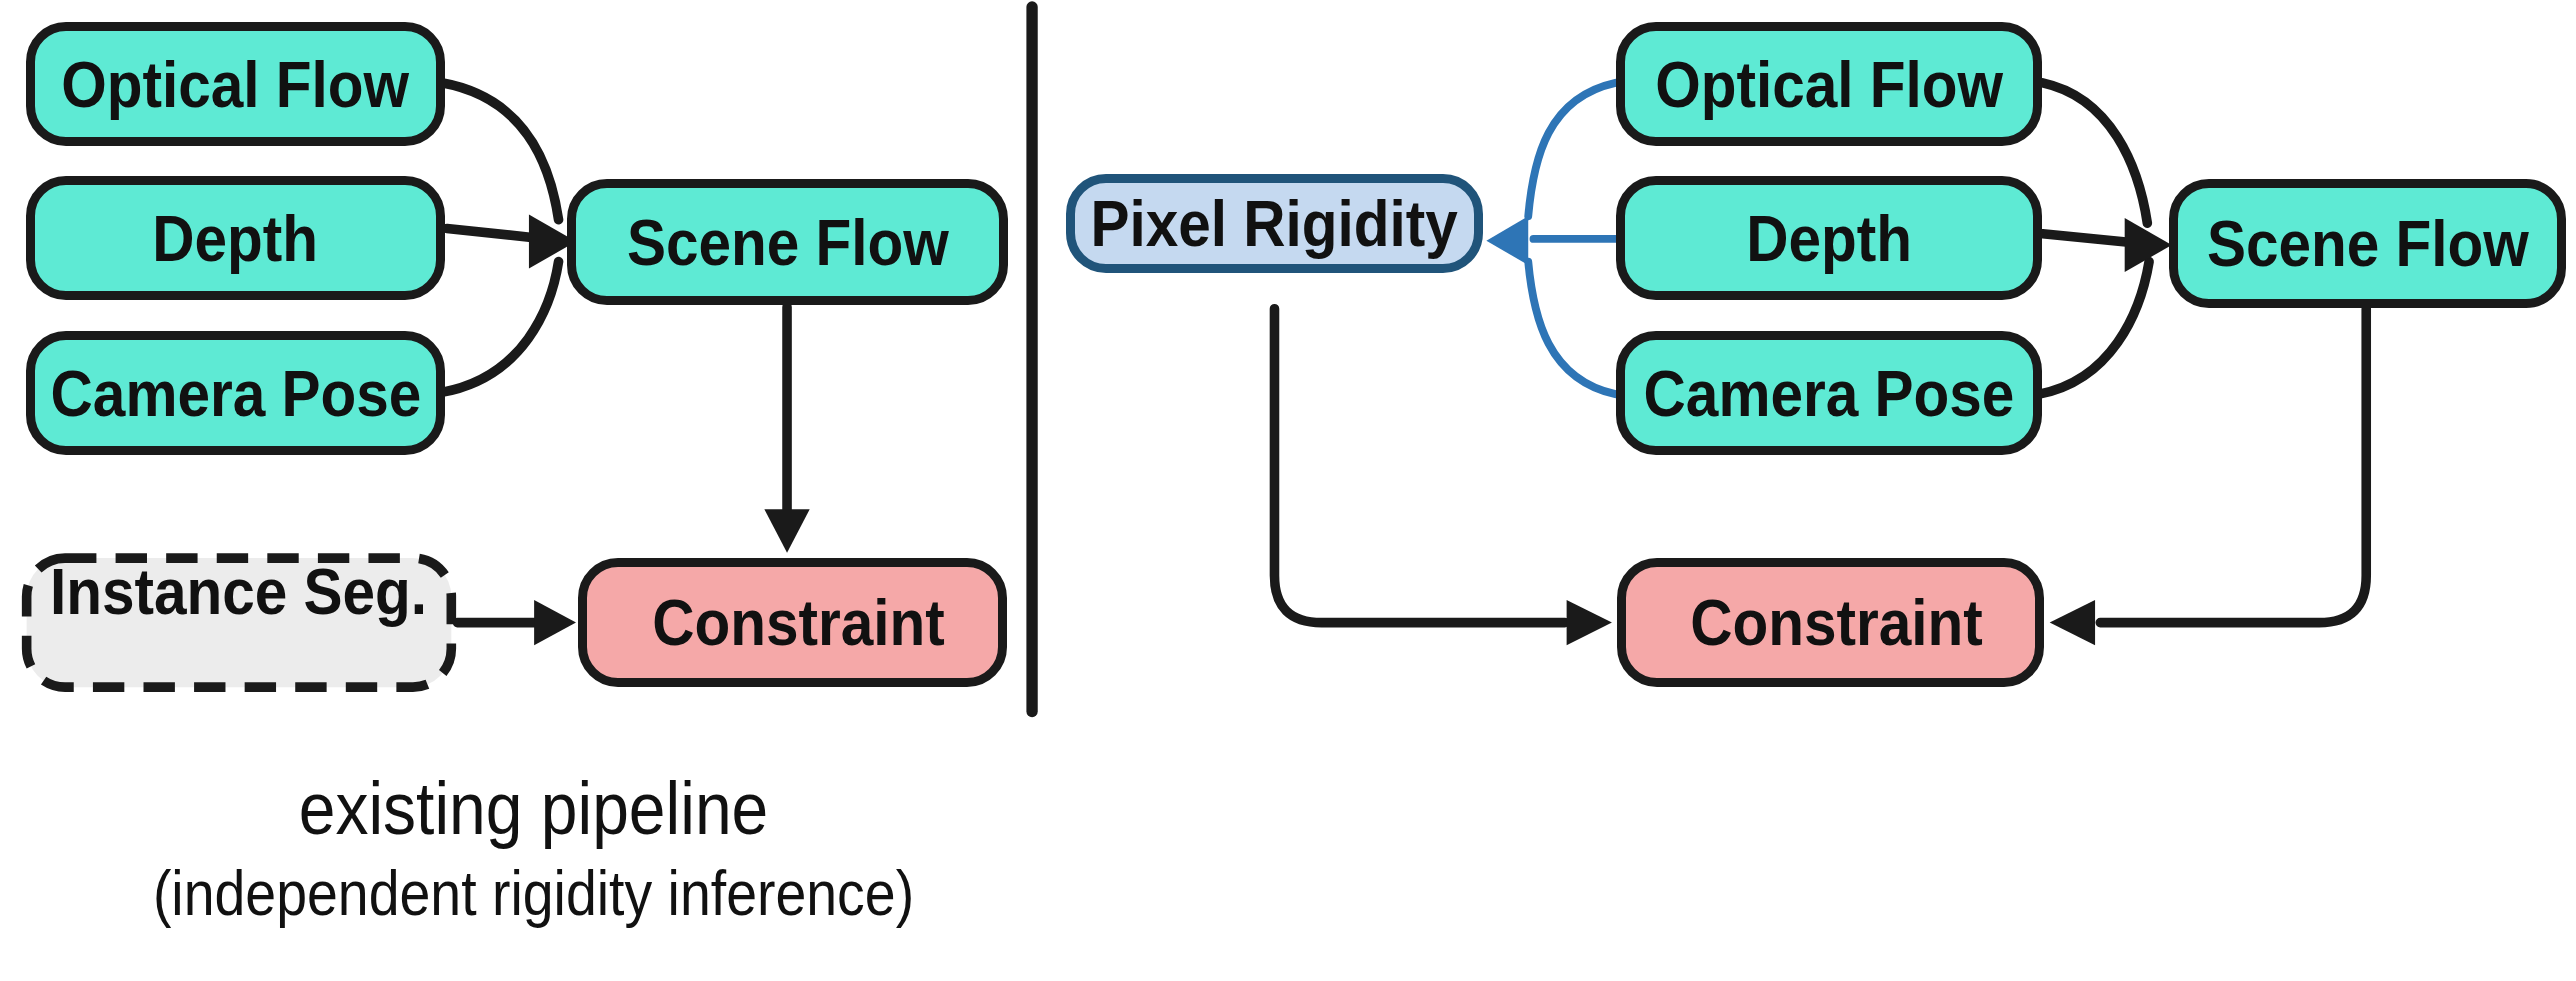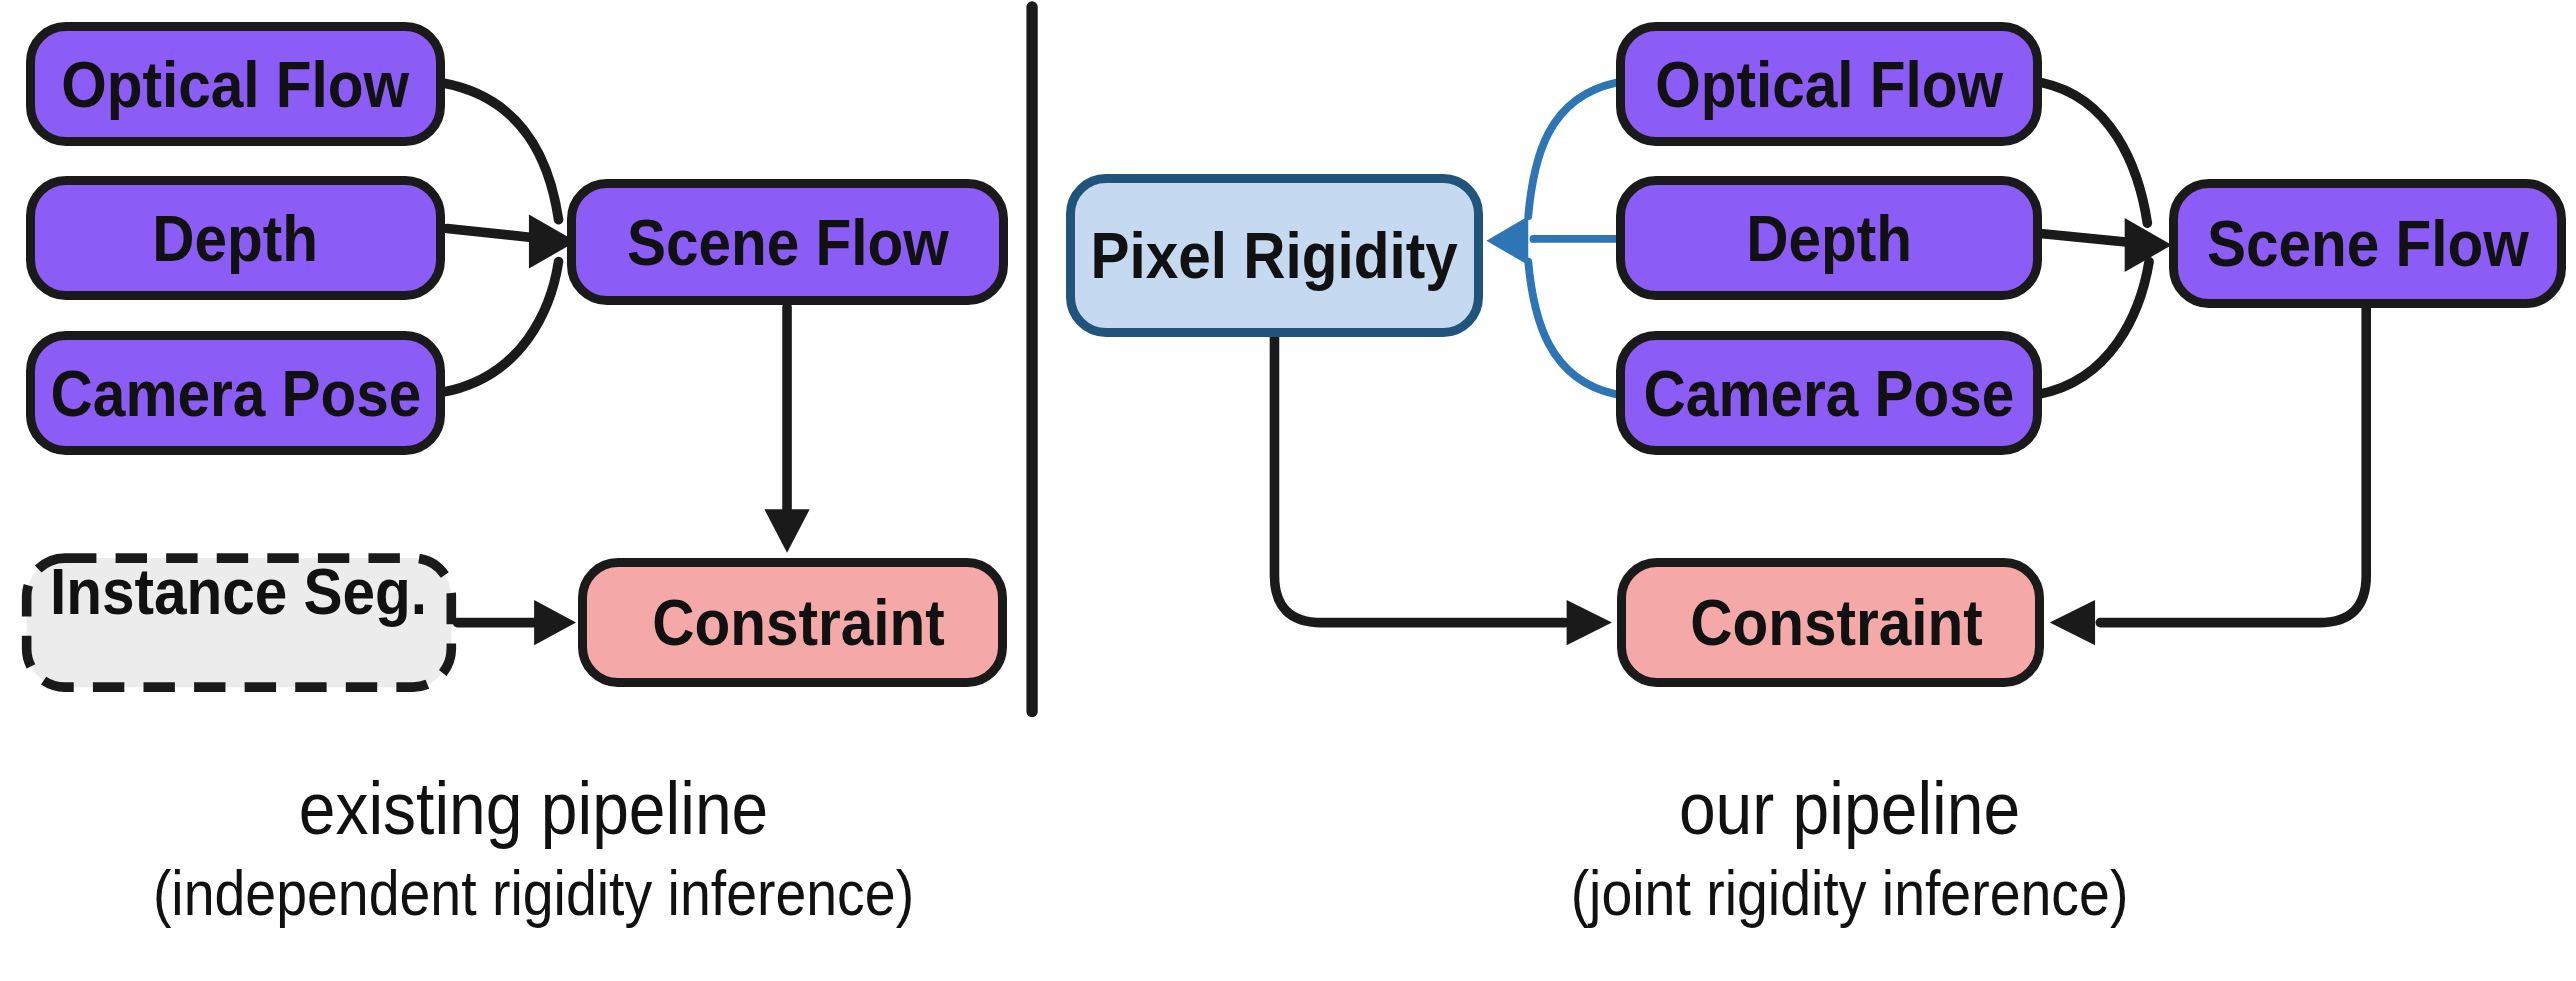--- a/index.html
+++ b/index.html
@@ -10,21 +10,21 @@
     font-family:"Liberation Sans", sans-serif;
     overflow:hidden;
   }
   #arrow-layer{position:absolute;left:0;top:0;width:2576px;height:981px;}
   .node{
     position:absolute;
     box-sizing:border-box;
     display:flex;align-items:center;justify-content:center;
     border:9.6px solid #1a1a1a;
     border-radius:40px;
-    background:#8b5cf6;
+    background:#5eead4;
     color:#111111;
     font-weight:bold;
     font-size:65px;
     white-space:nowrap;
   }
   .node .lbl{display:inline-block;transform:scaleX(0.9);transform-origin:center;}
   .node.pink{background:#f5a8a8;padding-left:12px;}
   .node.blue{background:#c5d9f0;border-color:#20547a;}
   .node.ghost{background:transparent;border:none;border-radius:0;}
   .caption{
@@ -87,21 +87,21 @@
   <div class="node" style="left:567px;top:179px;width:441px;height:126px;">
     <span class="lbl">Scene Flow</span>
   </div>
   <div class="node ghost" style="left:26px;top:527px;width:425px;height:129px;">
     <span class="lbl">Instance Seg.</span>
   </div>
   <div class="node pink" style="left:578px;top:558px;width:429px;height:129px;">
     <span class="lbl">Constraint</span>
   </div>
 
-  <div class="node blue" style="left:1066px;top:174px;width:417px;height:163px;">
+  <div class="node blue" style="left:1066px;top:174px;width:417px;height:99px;">
     <span class="lbl">Pixel Rigidity</span>
   </div>
   <div class="node" style="left:1616px;top:22px;width:426px;height:124px;">
     <span class="lbl">Optical Flow</span>
   </div>
   <div class="node" style="left:1616px;top:176px;width:426px;height:124px;">
     <span class="lbl">Depth</span>
   </div>
   <div class="node" style="left:1616px;top:331px;width:426px;height:124px;">
     <span class="lbl">Camera Pose</span>
@@ -110,19 +110,15 @@
     <span class="lbl">Scene Flow</span>
   </div>
   <div class="node pink" style="left:1617px;top:558px;width:427px;height:129px;">
     <span class="lbl">Constraint</span>
   </div>
 
   <div class="caption" style="left:26px;top:771px;">
     <div class="line1">existing pipeline</div>
     <div class="line2">(independent rigidity inference)</div>
   </div>
-  <div class="caption" style="left:1342px;top:771px;">
-    <div class="line1">our pipeline</div>
-    <div class="line2">(joint rigidity inference)</div>
-  </div>
 
 </div>
 
 
 </body></html>

